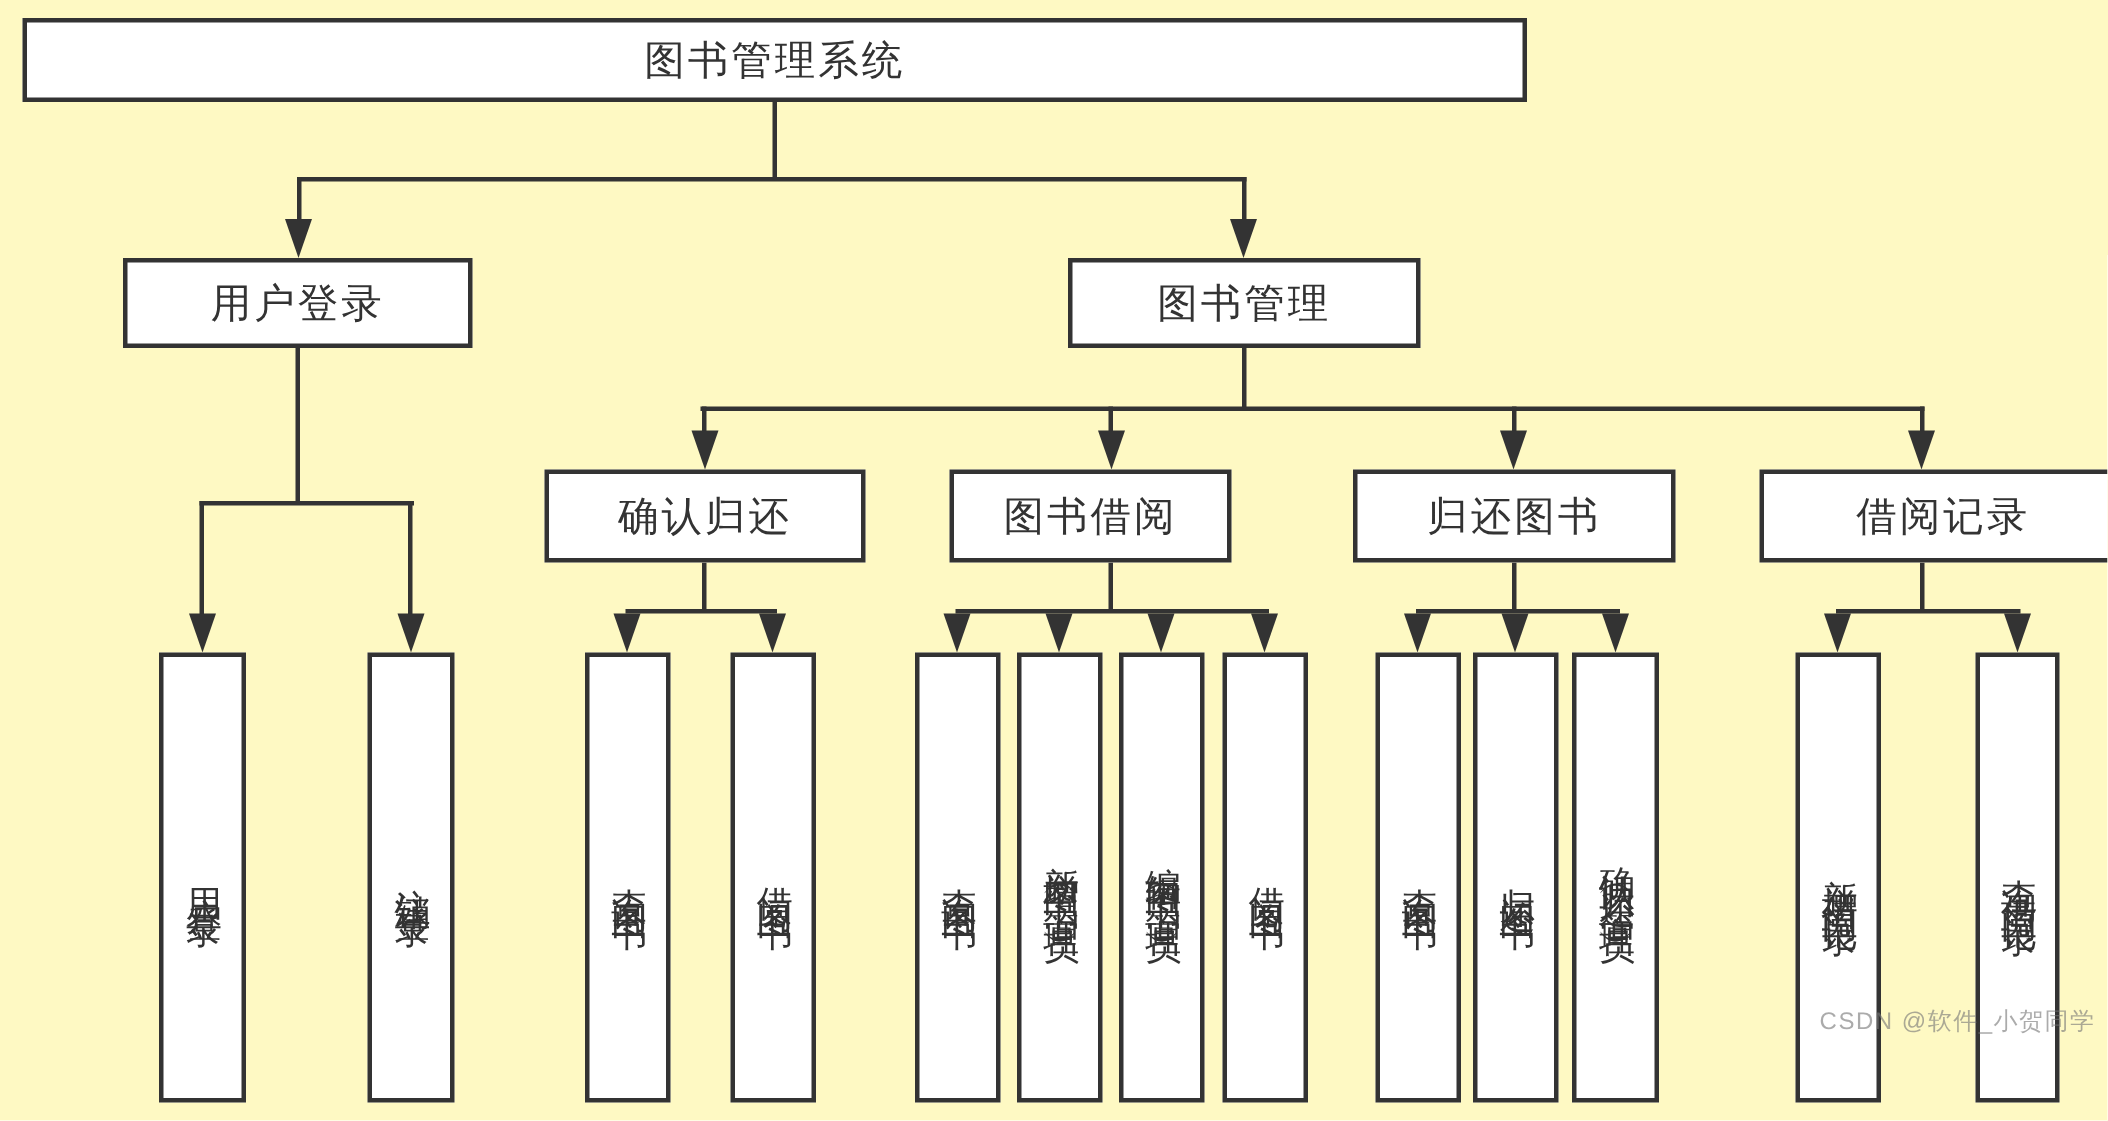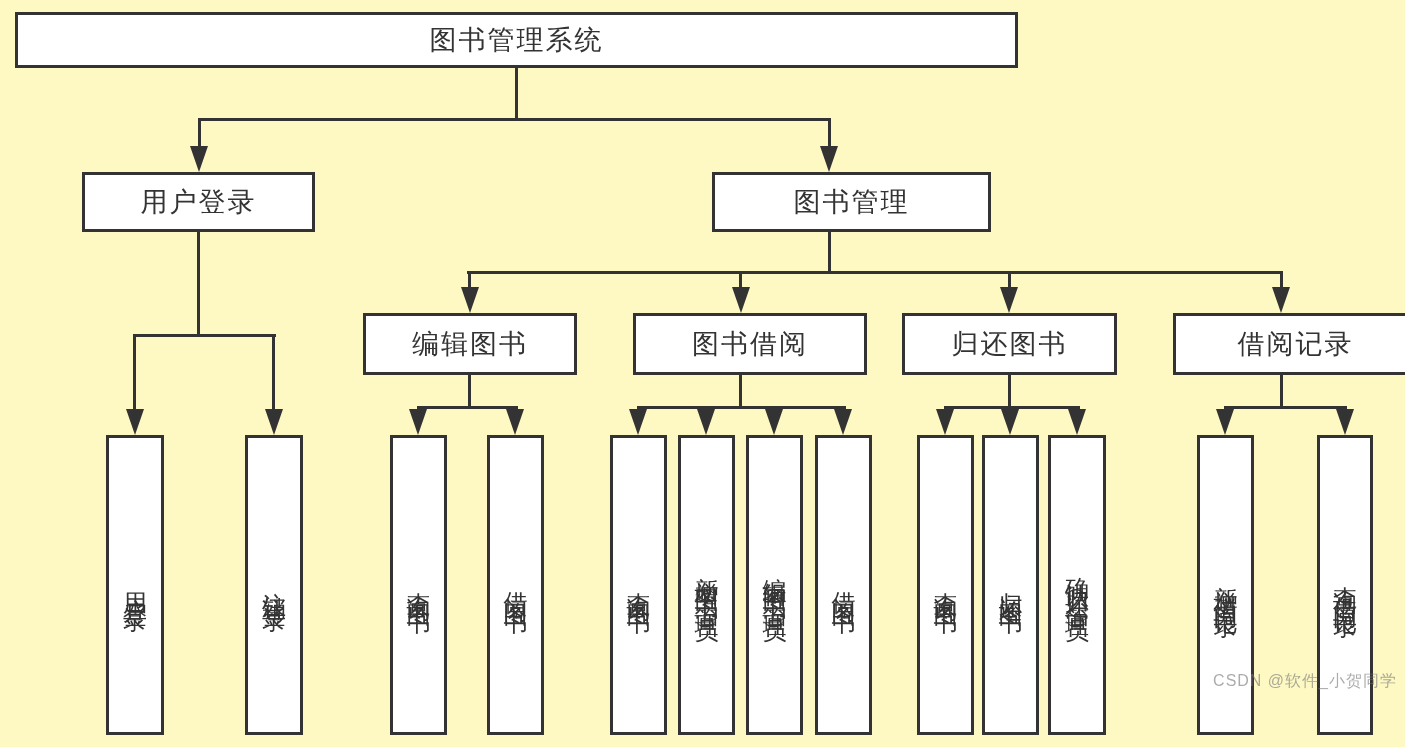--- a/index.html
+++ b/index.html
@@ -63,28 +63,28 @@
 
 <div class="canvas">
 
   <div class="hbox" style="left:15px;top:12px;width:1003px;height:56px;">
     <span>图书管理系统</span>
   </div>
 
   <div class="hbox" style="left:82px;top:172px;width:233px;height:60px;">
     <span>用户登录</span>
   </div>
-  <div class="hbox" style="left:712px;top:172px;width:279px;height:60px;">
+  <div class="hbox" style="left:712px;top:172px;width:235px;height:60px;">
     <span>图书管理</span>
   </div>
 
   <div class="hbox" style="left:363px;top:313px;width:214px;height:62px;">
-    <span>编辑图书</span>
+    <span>确认归还</span>
   </div>
-  <div class="hbox" style="left:633px;top:313px;width:234px;height:62px;">
+  <div class="hbox" style="left:633px;top:313px;width:188px;height:62px;">
     <span>图书借阅</span>
   </div>
   <div class="hbox" style="left:902px;top:313px;width:215px;height:62px;">
     <span>归还图书</span>
   </div>
   <div class="hbox" style="left:1173px;top:313px;width:245px;height:62px;font-family:Liberation Mono, monospace;">
     <span>借阅记录</span>
   </div>
 
   <div class="vbox" style="left:106px;width:58px;">

